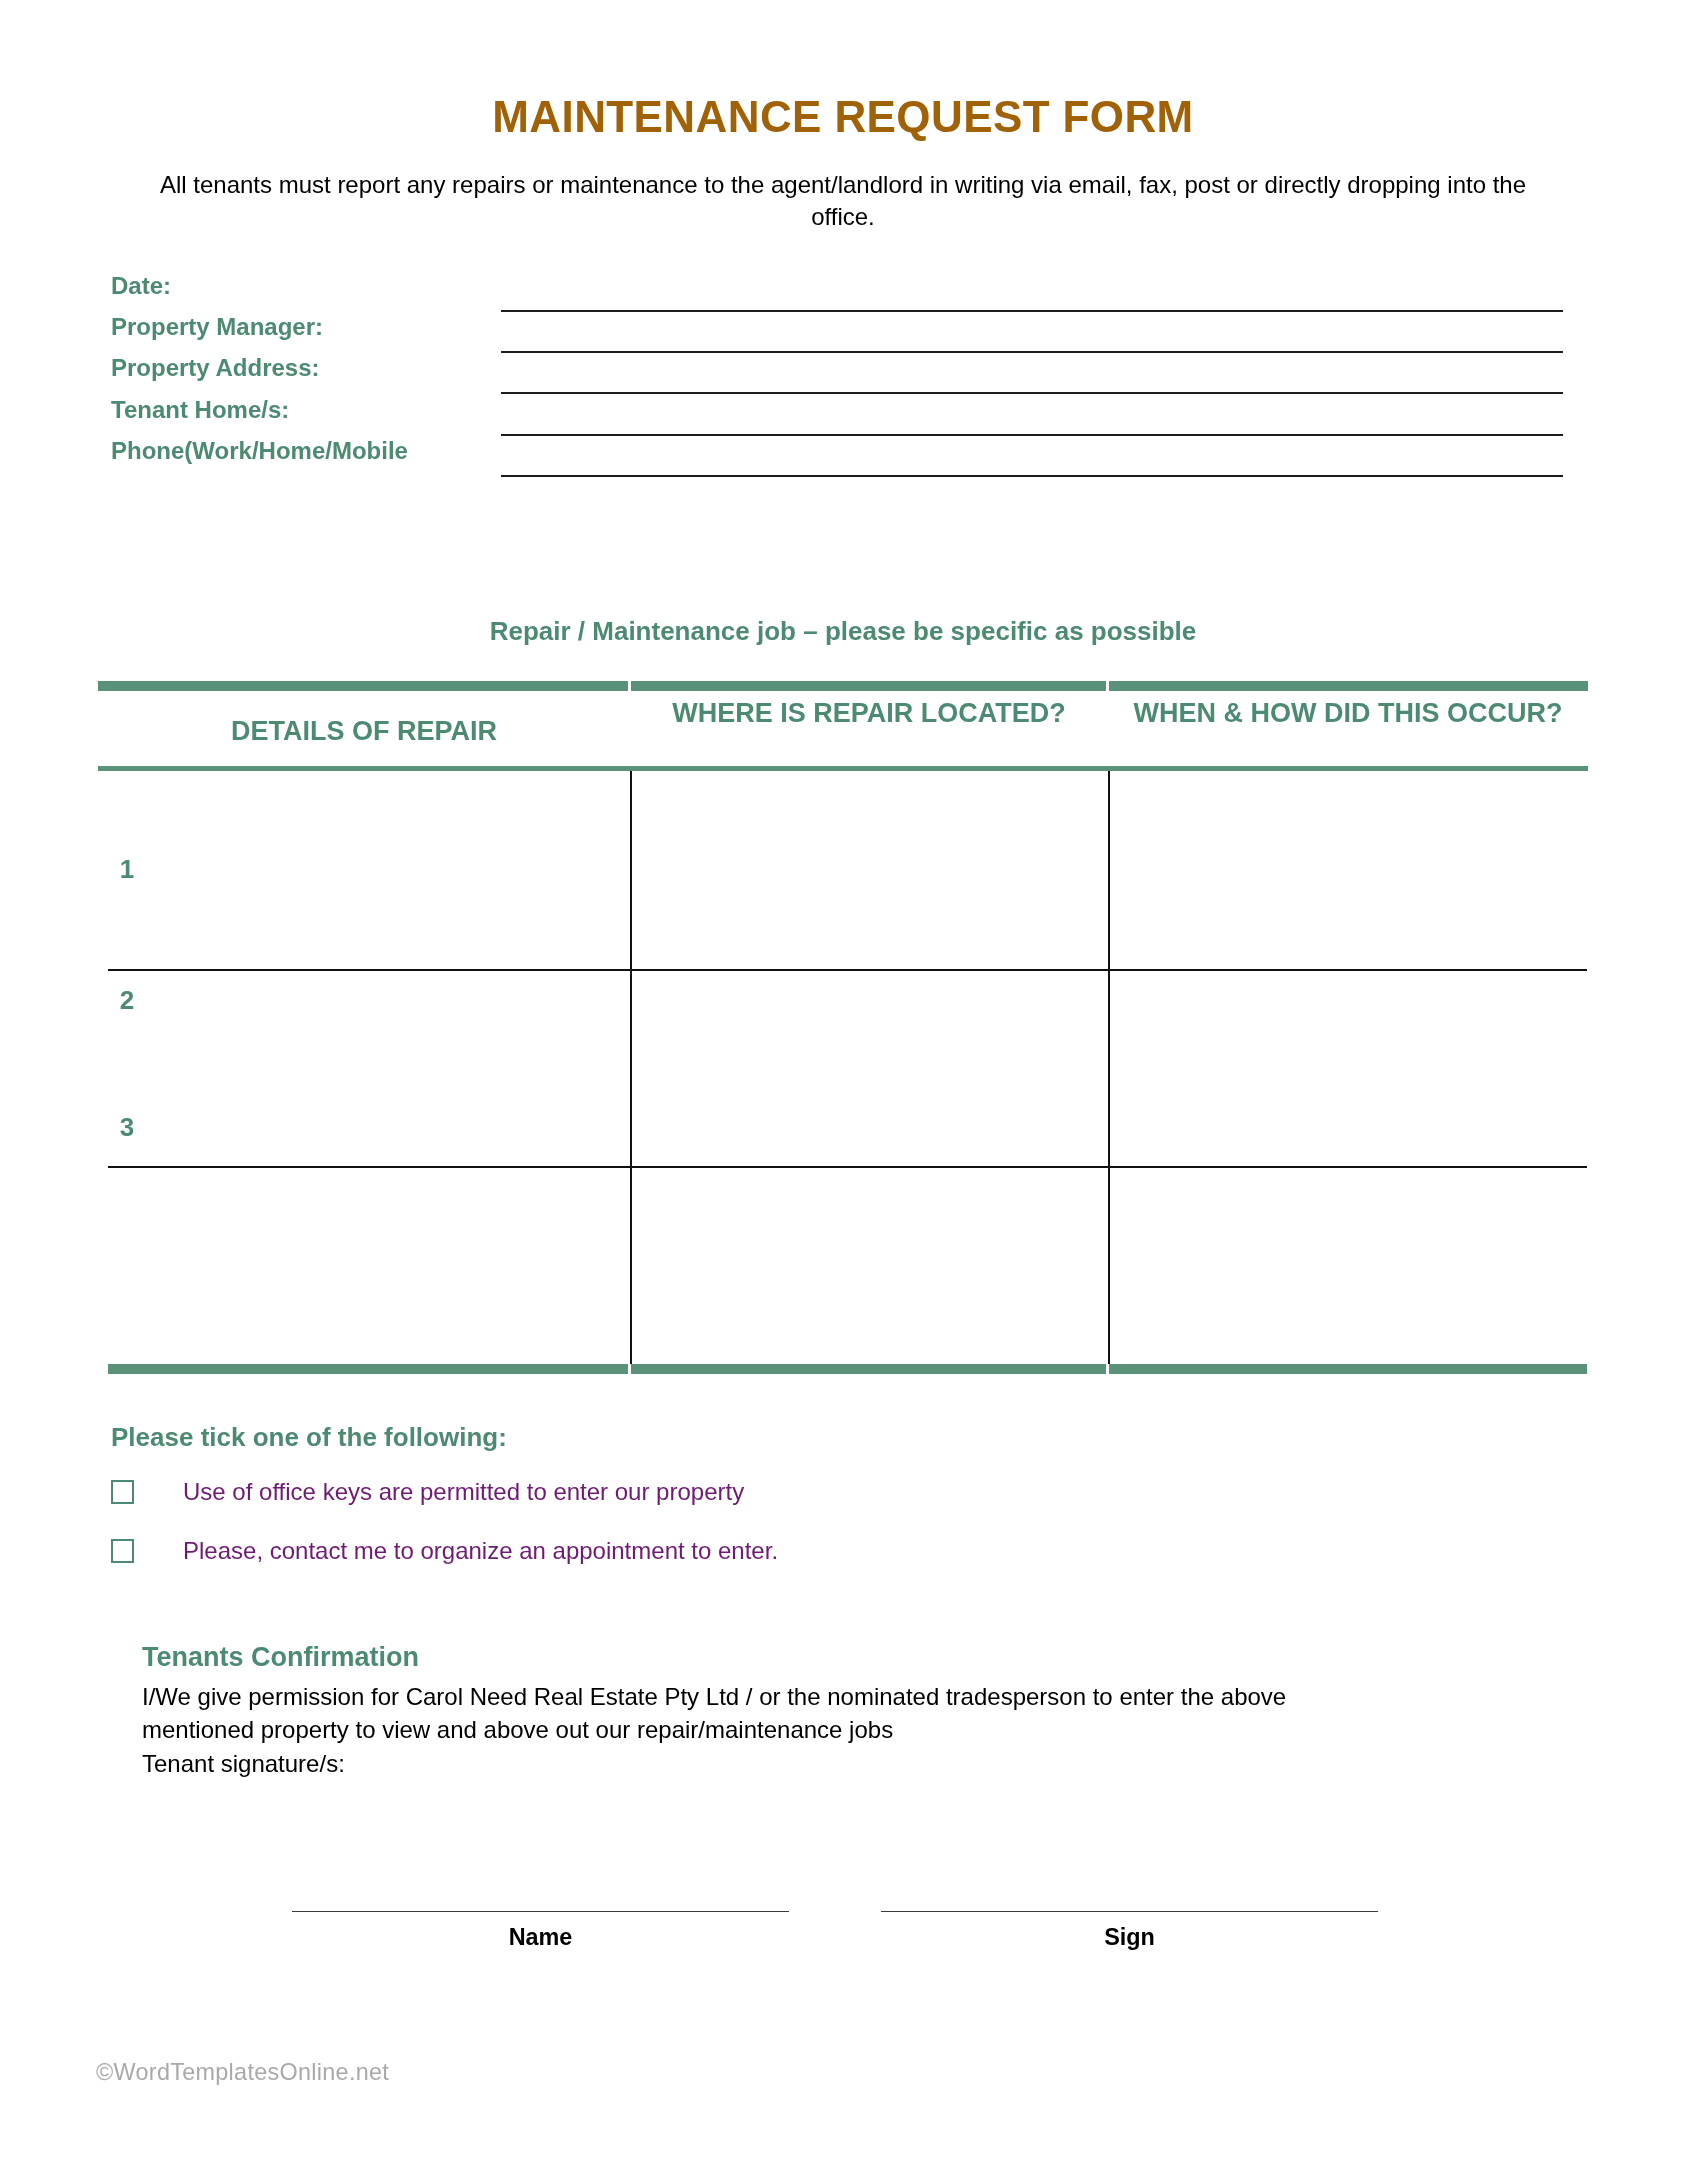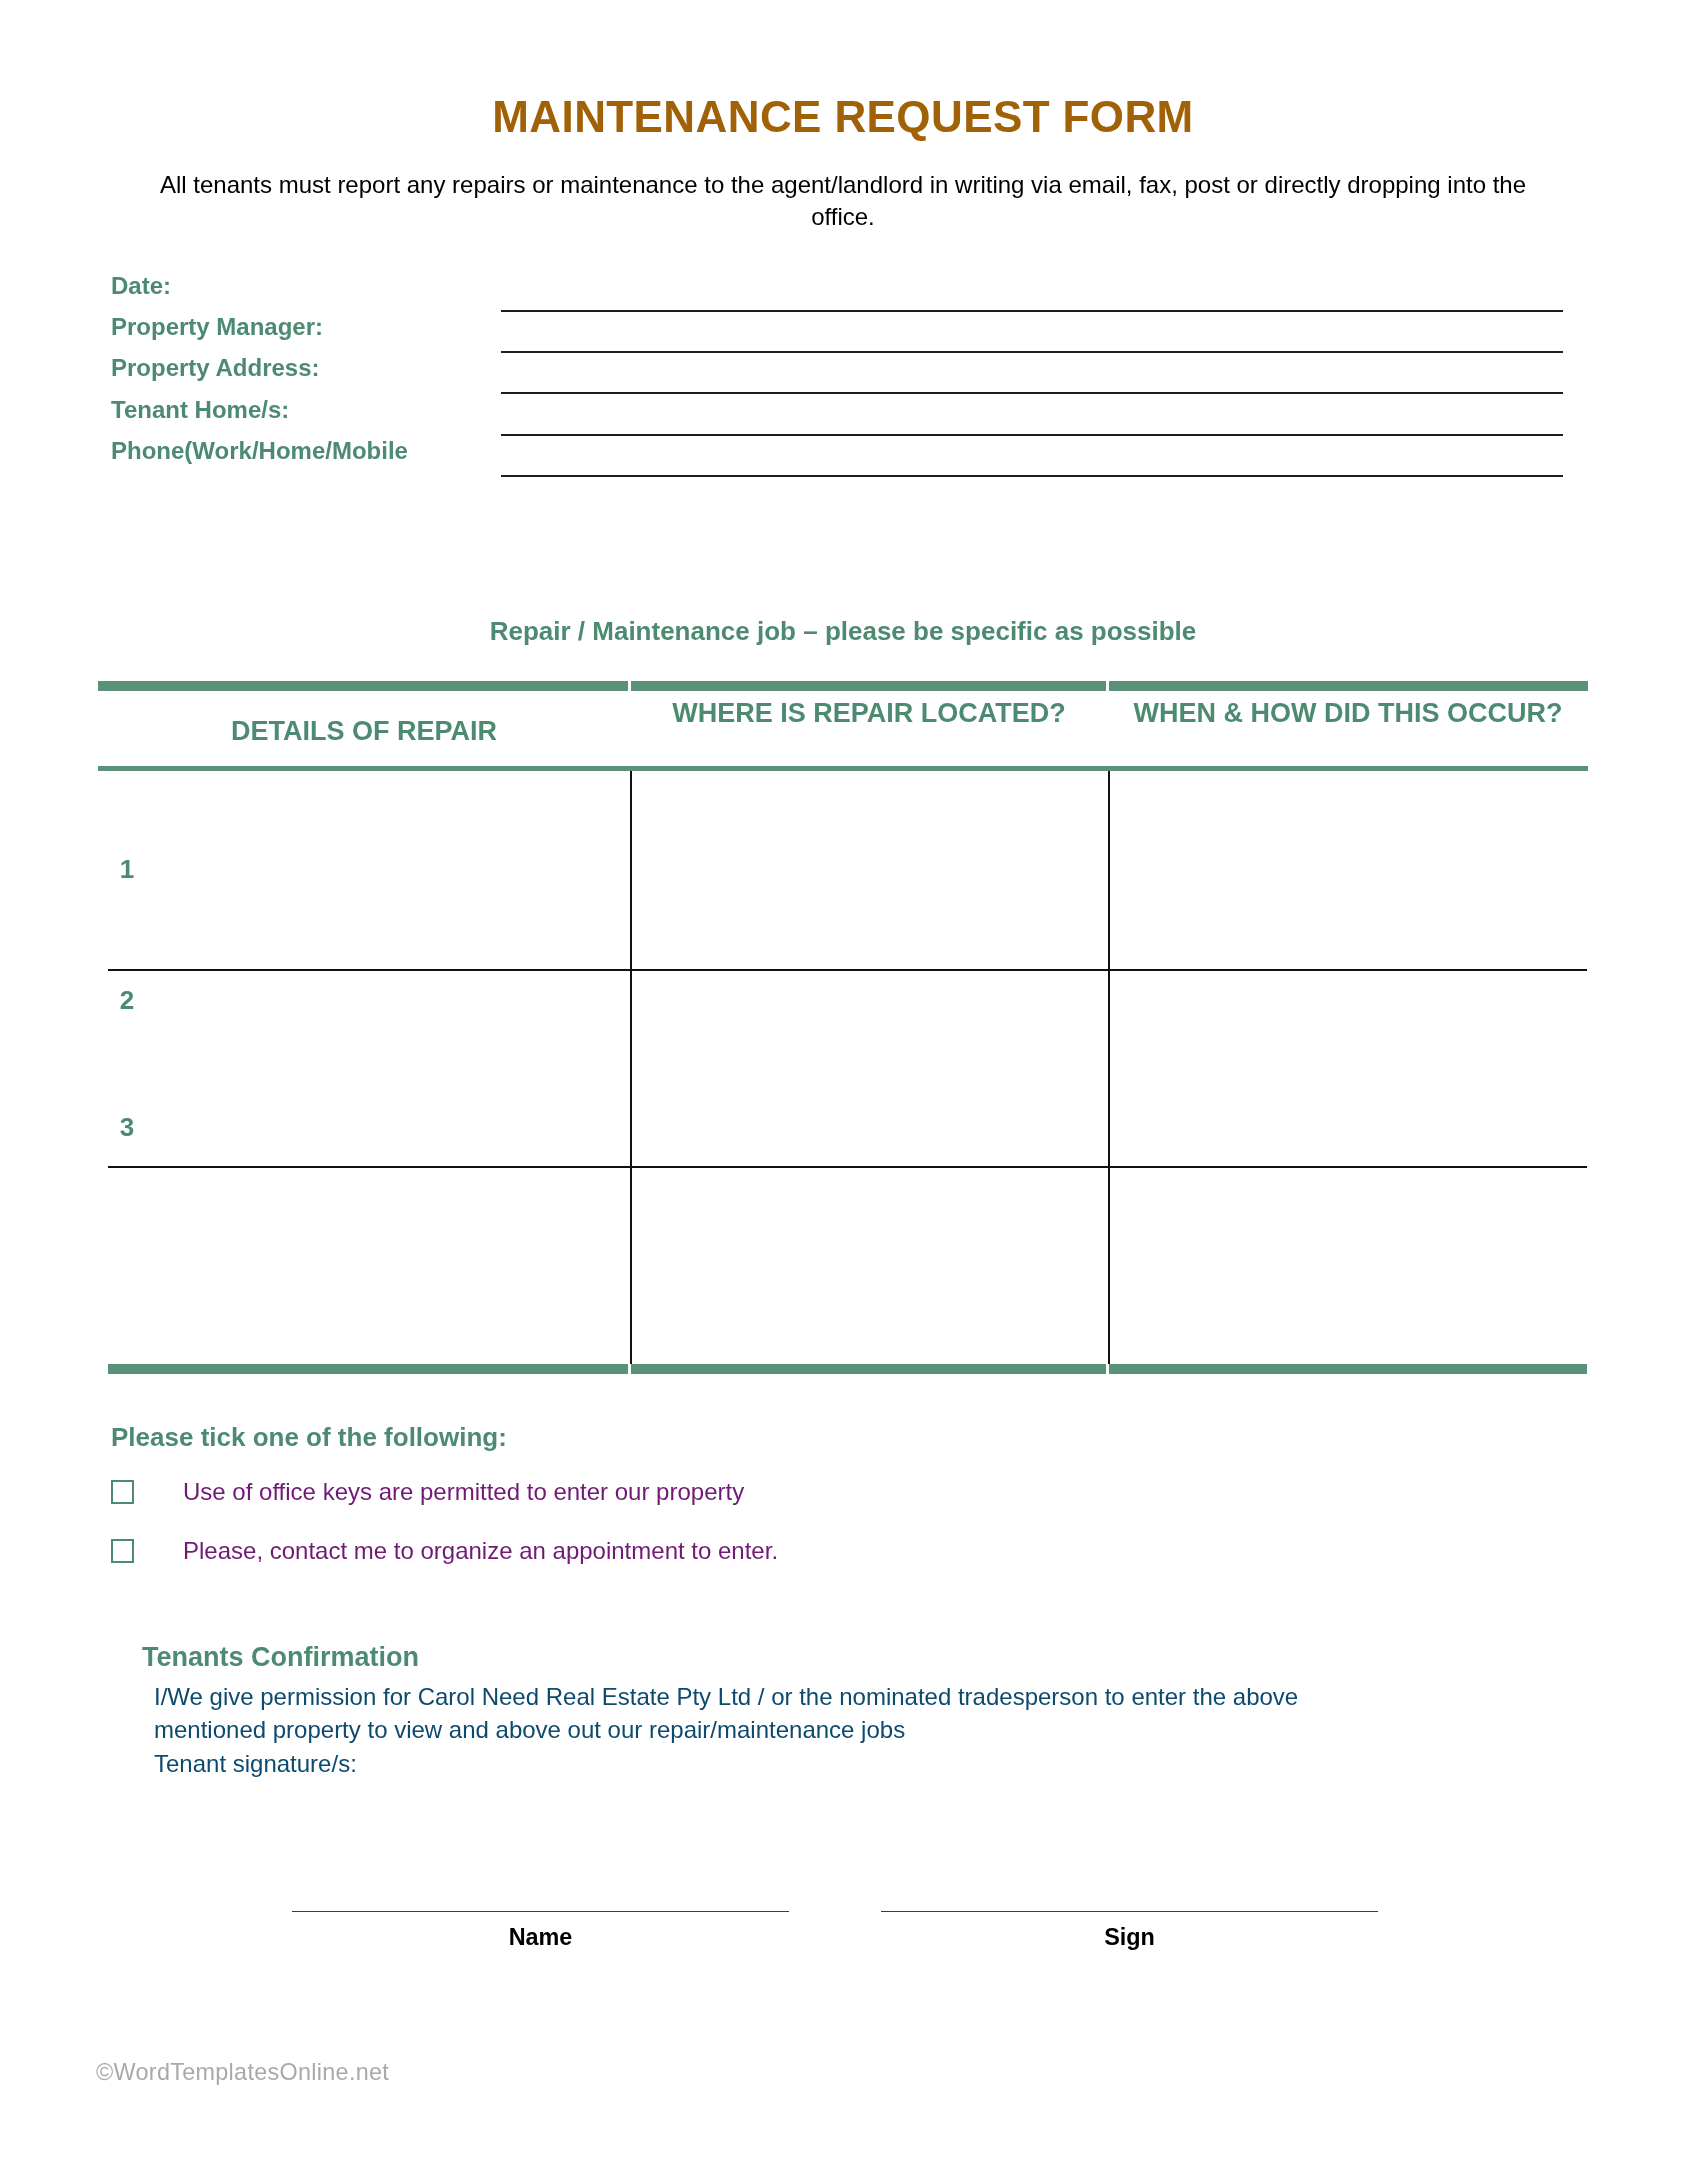--- a/index.html
+++ b/index.html
@@ -224,22 +224,21 @@
     color: #4d8a72;
     margin-top: 12px;
   }
   .conf-body {
     position: absolute;
     left: 142px;
     top: 1680px;
     width: 1330px;
     font-size: 24px;
     line-height: 1.39;
-    color: #0c4a6e;
-    margin-left: 12px;
+    color: #000000;
   }
   .conf-body .l { display: block; }
 
   
   .sig {
     position: absolute;
     top: 1911px;
     height: 66px;
   }
   .sig.left  { left: 292px; width: 497px; }

